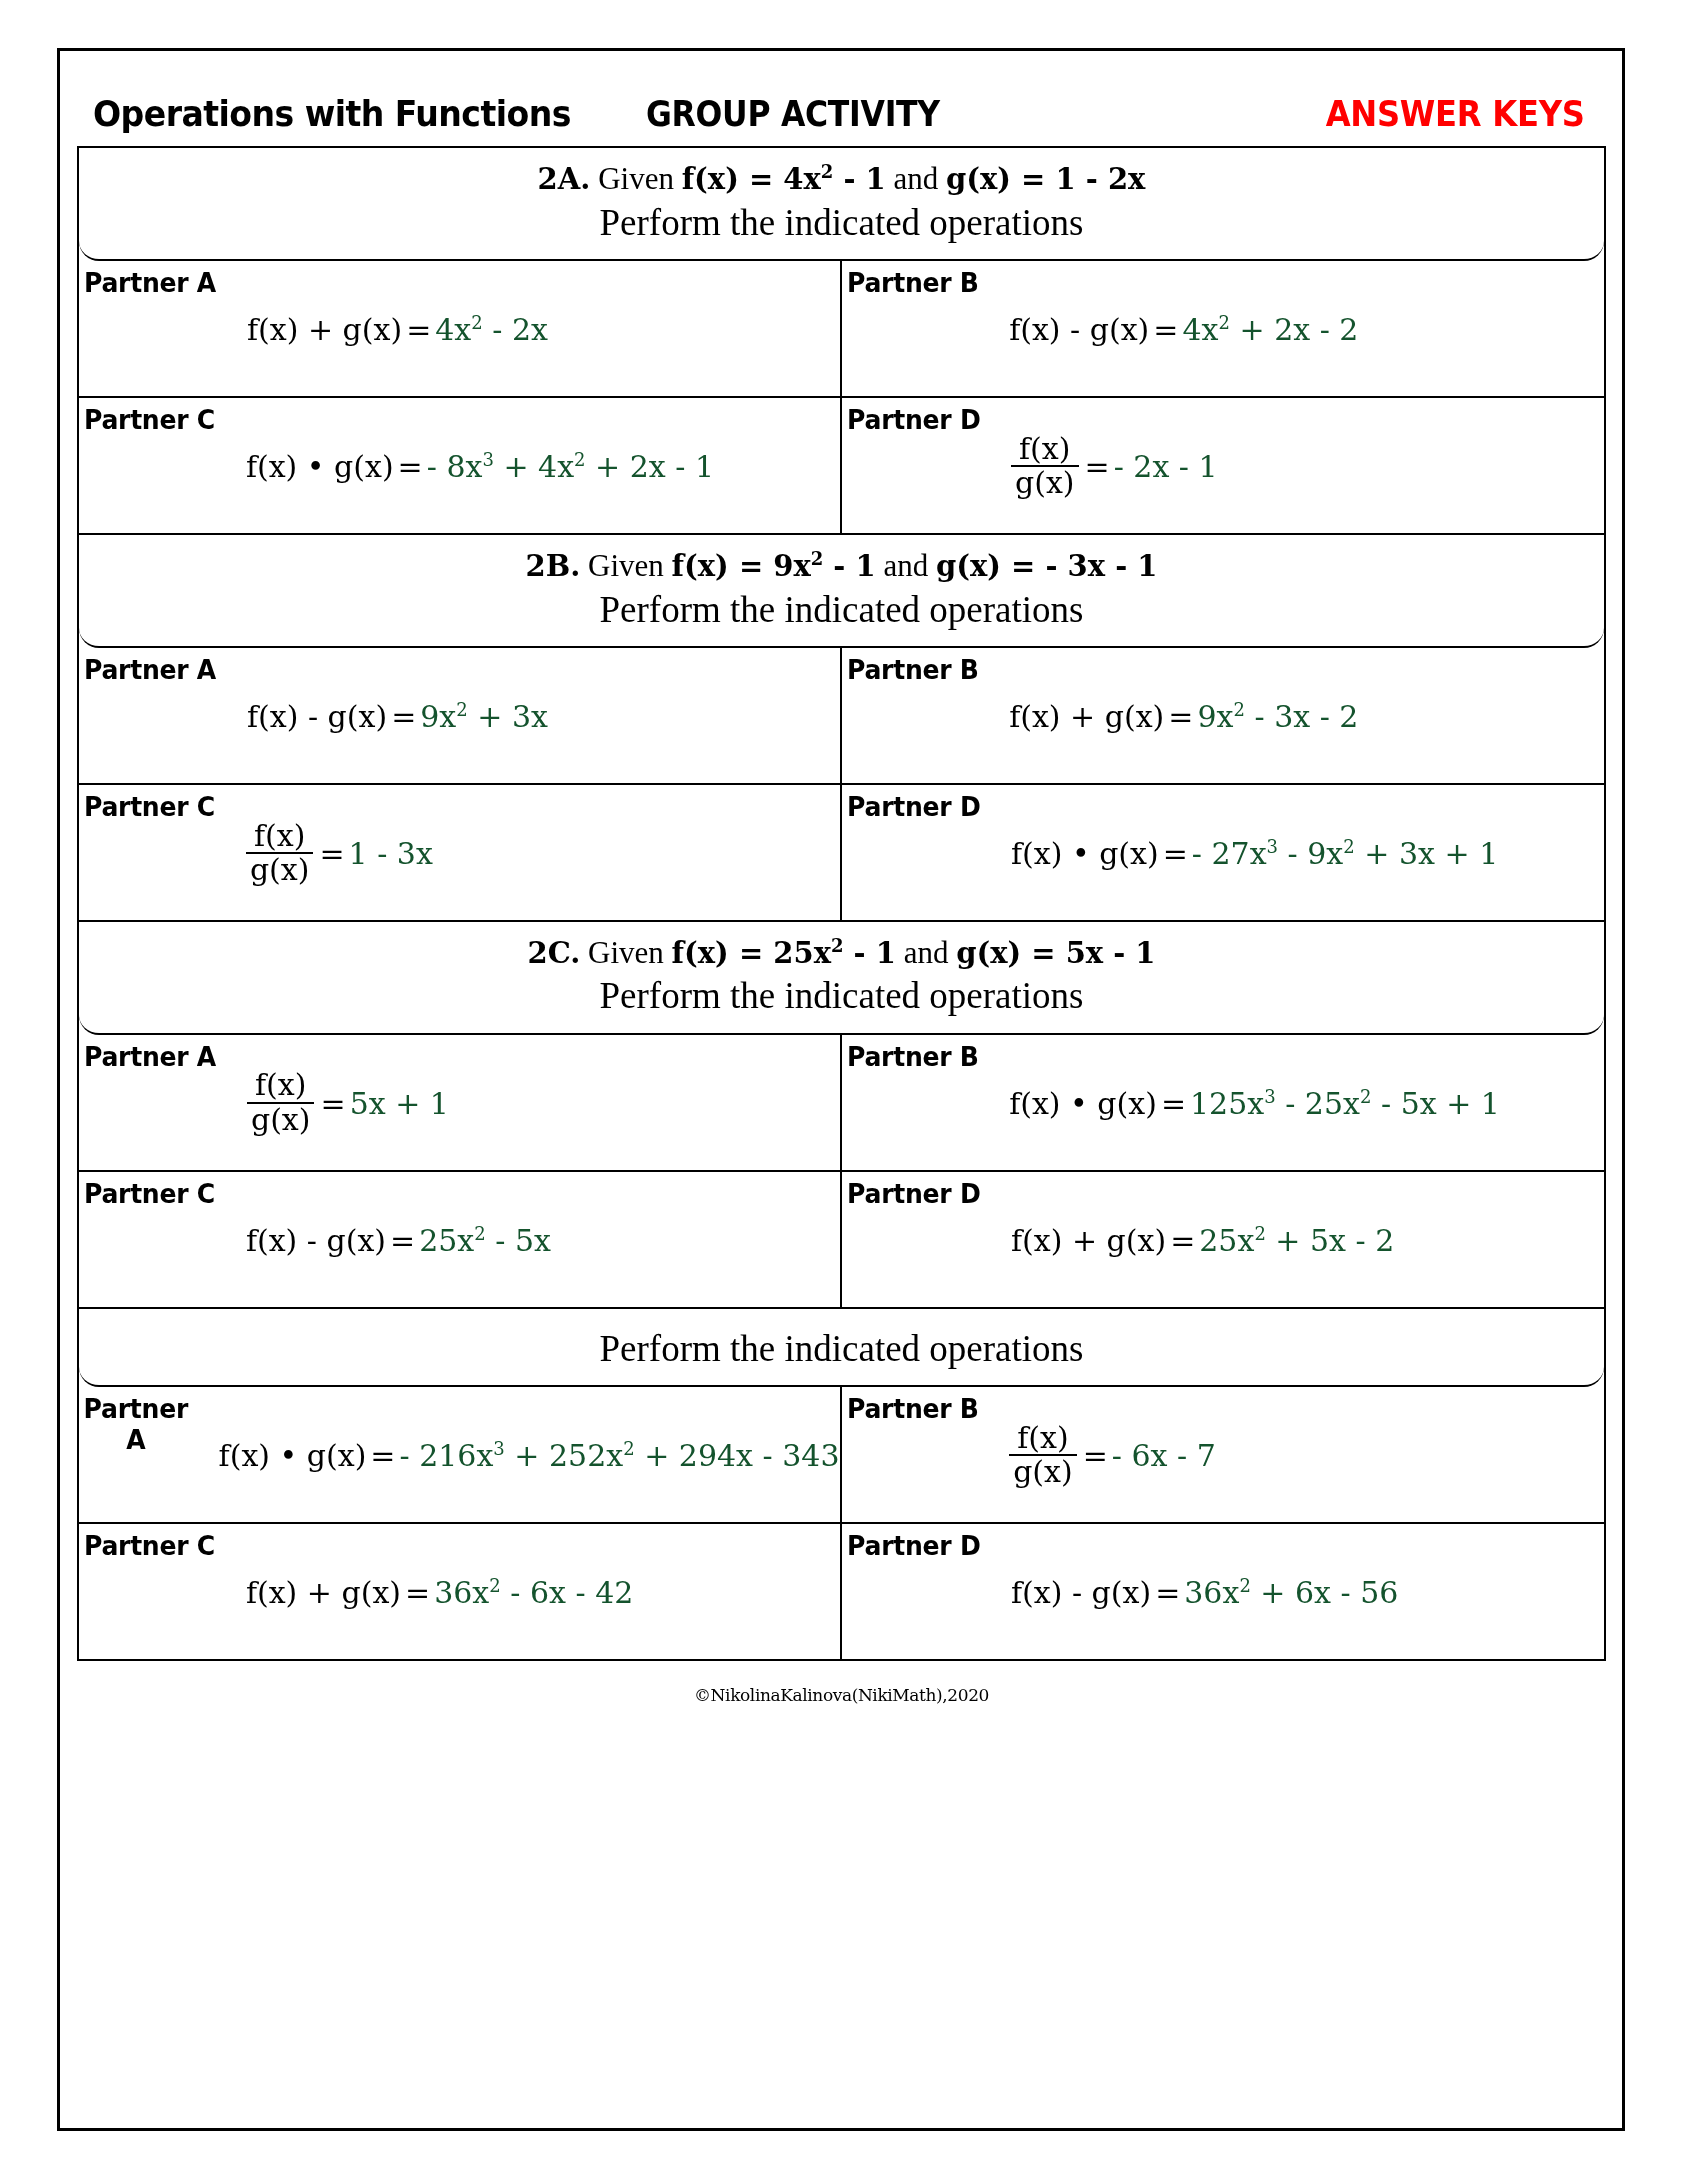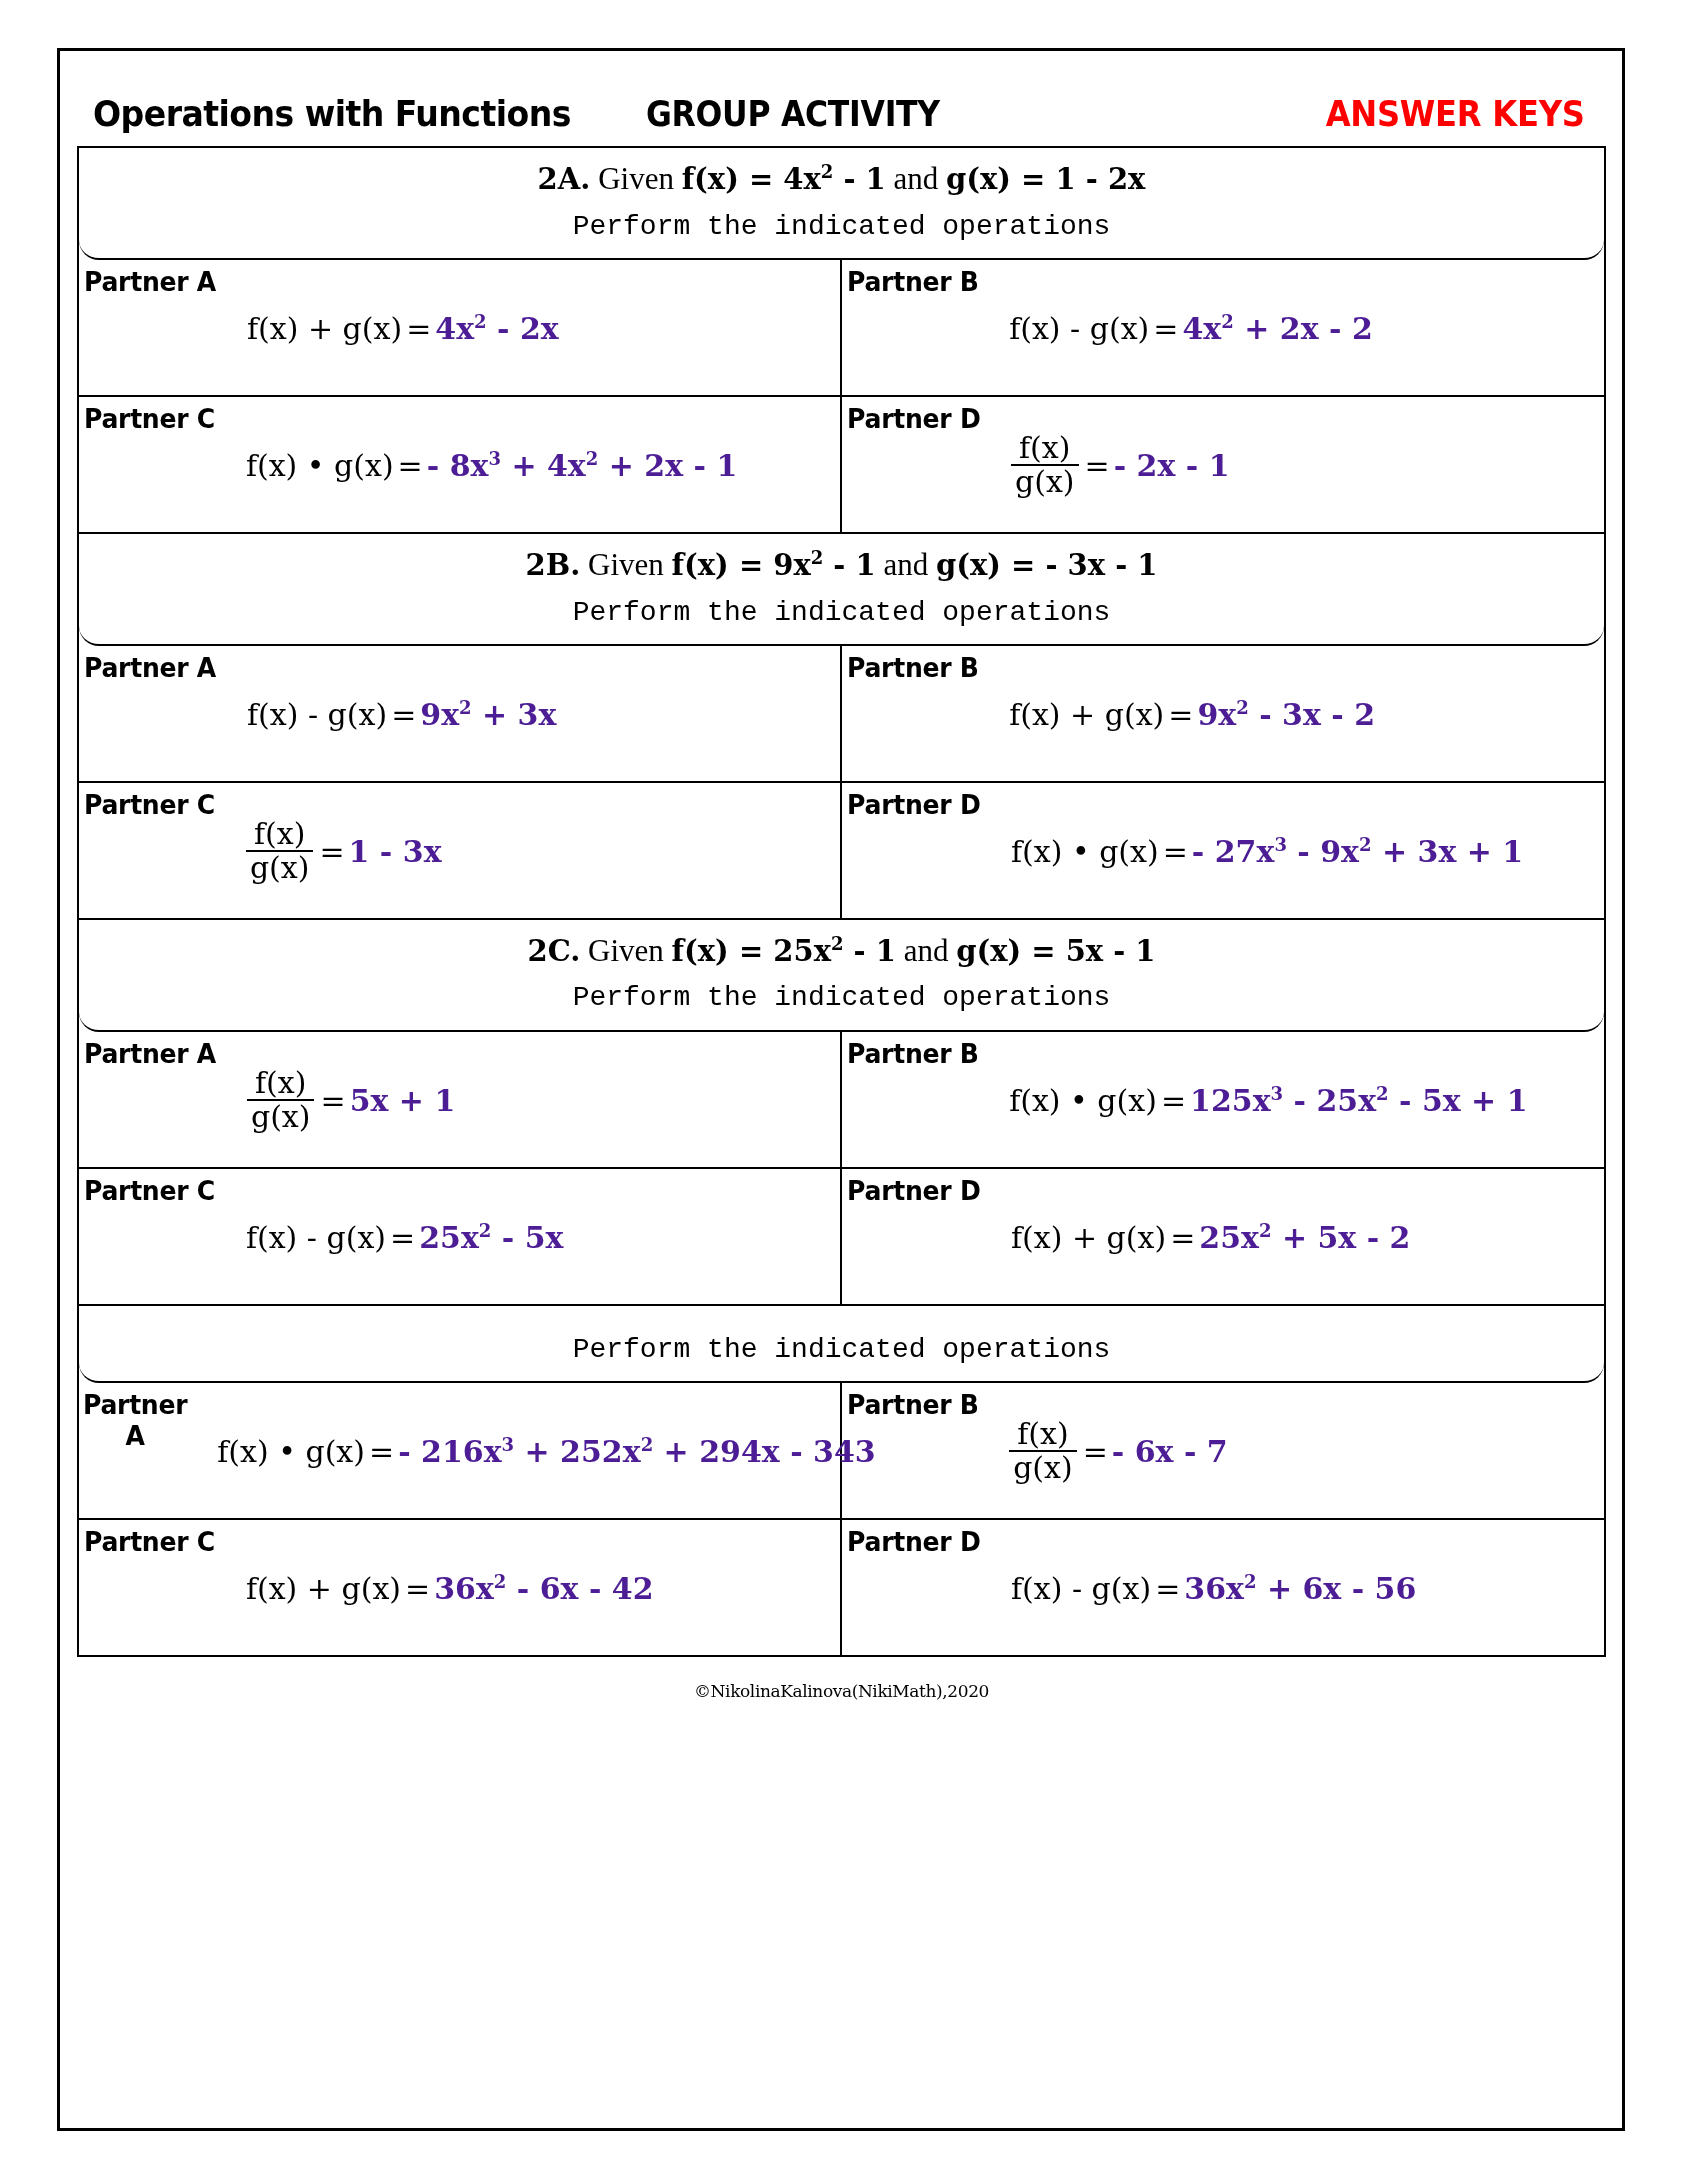--- a/index.html
+++ b/index.html
@@ -75,24 +75,23 @@
     padding: 14px 0 14px 0;
     text-align: center;
     border-radius: 20px;
   }
   .prompt-line1 {
     font-size: 31px;
     line-height: 1.12;
     white-space: nowrap;
   }
   .prompt-line2 {
-    font-size: 28px;
+    font-size: 37px;
     line-height: 1.22;
-    margin-top: 13px;
-    font-family: Liberation Mono, monospace;
+    margin-top: 3px;
   }
   .lbl { font-weight: normal; }
   .fn {
     font-family: "DejaVu Serif", serif;
     font-weight: bold;
     font-size: 29px;
   }
   .fn sup { font-size: 0.62em; font-weight: bold; vertical-align: super; }
   .partner-row {
     display: flex;
@@ -118,21 +117,21 @@
     flex: 1;
     display: flex;
     align-items: center;
     padding-left: 26px;
     font-family: "DejaVu Serif", serif;
     font-size: 30px;
     white-space: nowrap;
   }
   .answer sup { font-size: 0.6em; vertical-align: super; }
   .expr-black { color: #000; font-weight: normal; }
-  .res { color: #4c1d95; font-weight: bold; }
+  .res { color: #14532d; font-weight: normal; }
   .eq { padding: 0 4px; }
   
   .frac {
     display: inline-flex;
     flex-direction: column;
     align-items: center;
     vertical-align: middle;
     margin-right: 2px;
     line-height: 1.02;
   }

